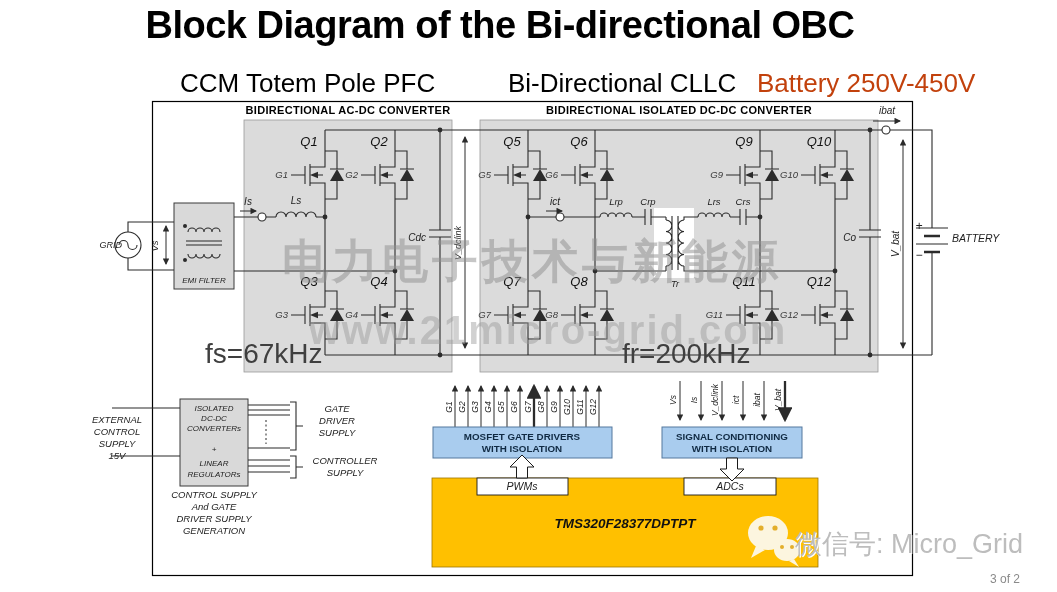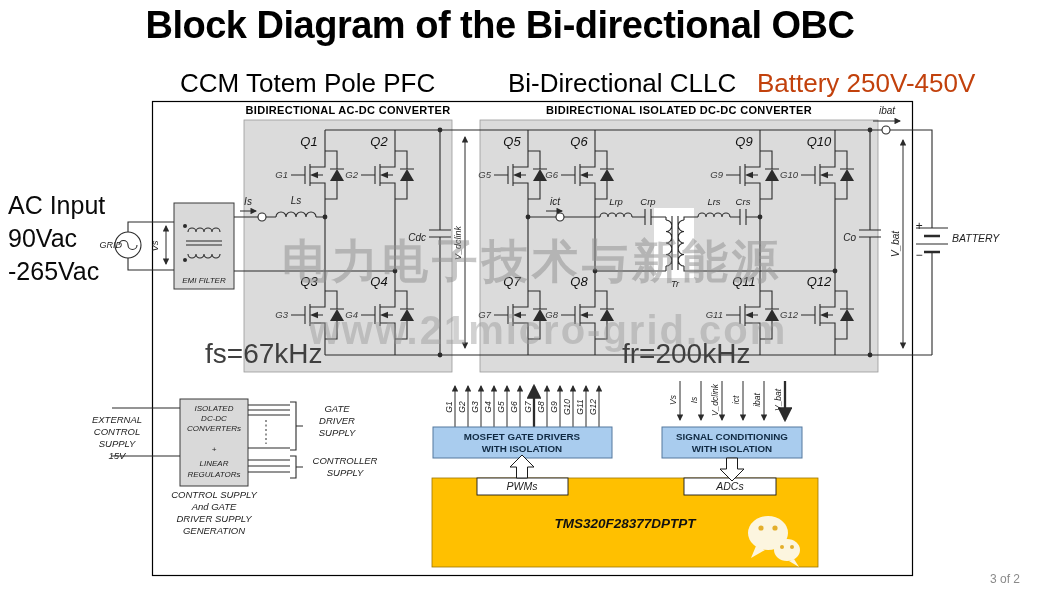--- a/index.html
+++ b/index.html
@@ -49,25 +49,20 @@
 </head>
 <body>
 
 <div class="slide">
 
   <div class="title">Block Diagram of the Bi-directional OBC</div>
   <div class="sub pfc">CCM Totem Pole PFC</div>
   <div class="sub cllc">Bi-Directional CLLC</div>
   <div class="sub batt">Battery 250V-450V</div>
 
-  <div class="acinput">
-    <div>AC Input</div>
-    <div>90Vac</div>
-    <div>-265Vac</div>
-  </div>
 
   <svg width="1057" height="592" viewBox="0 0 1057 592">
     <defs>
       <marker id="ah" viewBox="0 0 10 10" refX="8.5" refY="5" markerWidth="6.5" markerHeight="6.5" orient="auto-start-reverse">
           <path d="M0,0 L10,5 L0,10 z" fill="#2b2b2b"></path>
         </marker>
     </defs>
 
     <rect x="152.5" y="101.5" width="760" height="474" fill="#fff" stroke="#000" stroke-width="1.2"></rect>
 
@@ -340,14 +335,15 @@
     <ellipse cx="24" cy="25" rx="20" ry="17" fill="#FCF5DF"></ellipse>
     <path d="M12,38 L7,50 L21,42 Z" fill="#FCF5DF"></path>
     <circle cx="17" cy="20" r="2.6" fill="#E3AE2B"></circle>
     <circle cx="31" cy="20" r="2.6" fill="#E3AE2B"></circle>
     <ellipse cx="43" cy="42" rx="13" ry="11" fill="#FCF5DF"></ellipse>
     <path d="M50,51 L55,59 L45,53 Z" fill="#FCF5DF"></path>
     <circle cx="38" cy="39" r="2" fill="#E3AE2B"></circle>
     <circle cx="48" cy="39" r="2" fill="#E3AE2B"></circle>
   </svg>
 
+  <div class="wechat-text">微信号: Micro_Grid</div>
   <div class="pagenum">3 of 2</div>
 </div>
 
 </body></html>

